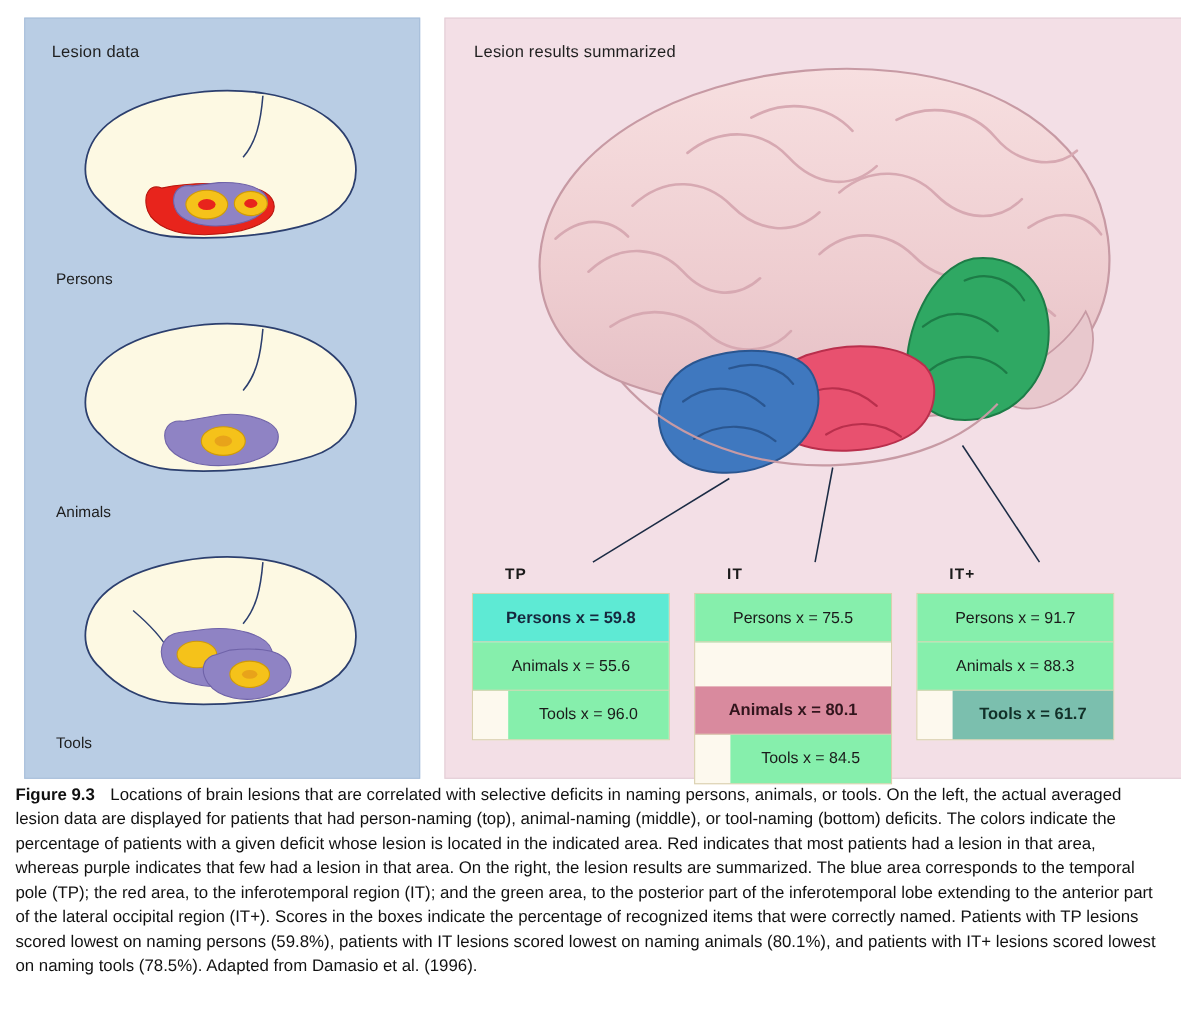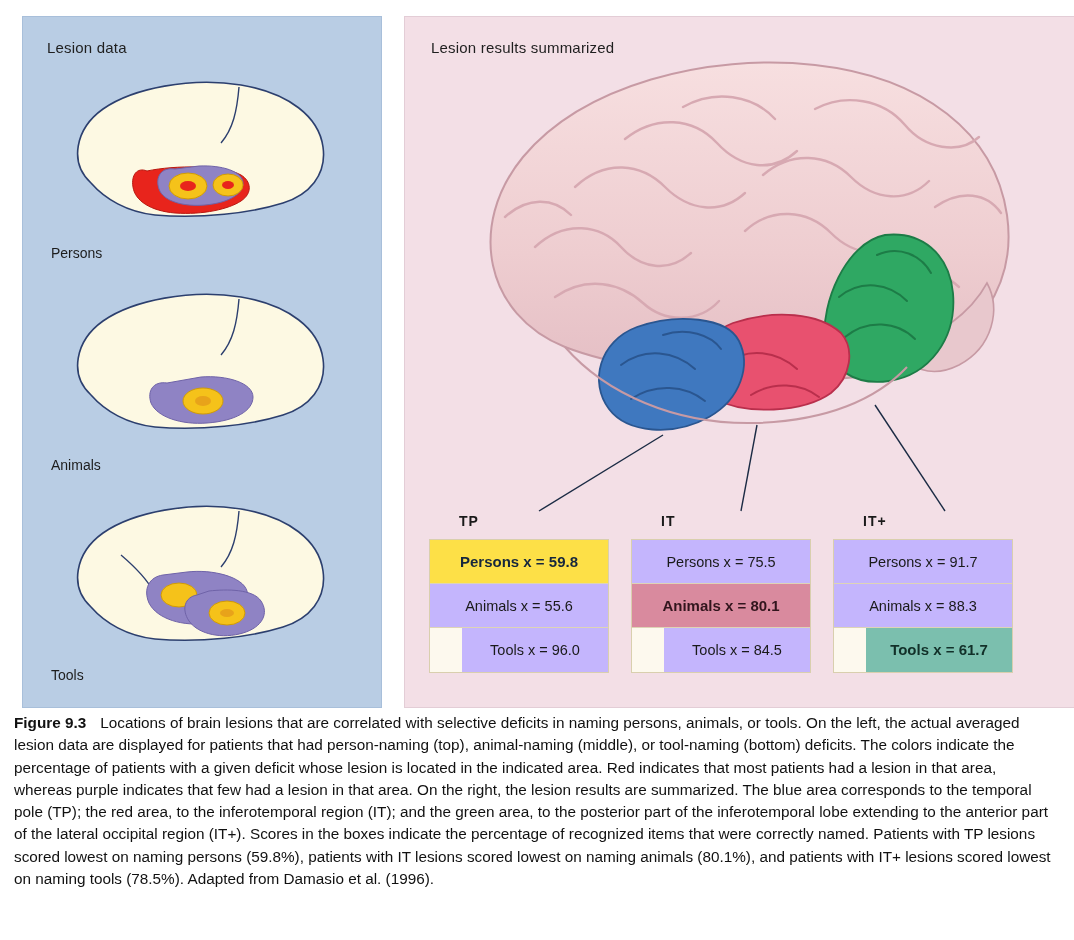--- a/index.html
+++ b/index.html
@@ -110,29 +110,29 @@
     box-sizing: border-box;
   }
   .score-row {
     height: 44px;
     line-height: 44px;
     text-align: center;
     font-size: 14.5px;
     border-bottom: 1px solid #ded4b6;
     box-sizing: border-box;
     color: #1a1a1a;
-    background: #c4b5fd;
+    background: #86efac;
   }
   .score-row:last-child { border-bottom: none; margin-left: 32px; }
   .score-row.hl {
     font-weight: bold;
     font-size: 15px;
   }
-  .hl-tp { background: #fde047; color: #16273d; }
-  .hl-it { background: #d98a9e; color: #32151d; }
+  .hl-tp { background: #5eead4; color: #16273d; }
+  .hl-it { background: #d98a9e; color: #32151d; margin-top: 40px; }
   .hl-itp { background: #7bbfae; color: #123029; }
 
   
   .caption {
     position: absolute;
     left: 14px;
     top: 712px;
     width: 1044px;
     font-size: 15.3px;
     line-height: 1.455;

